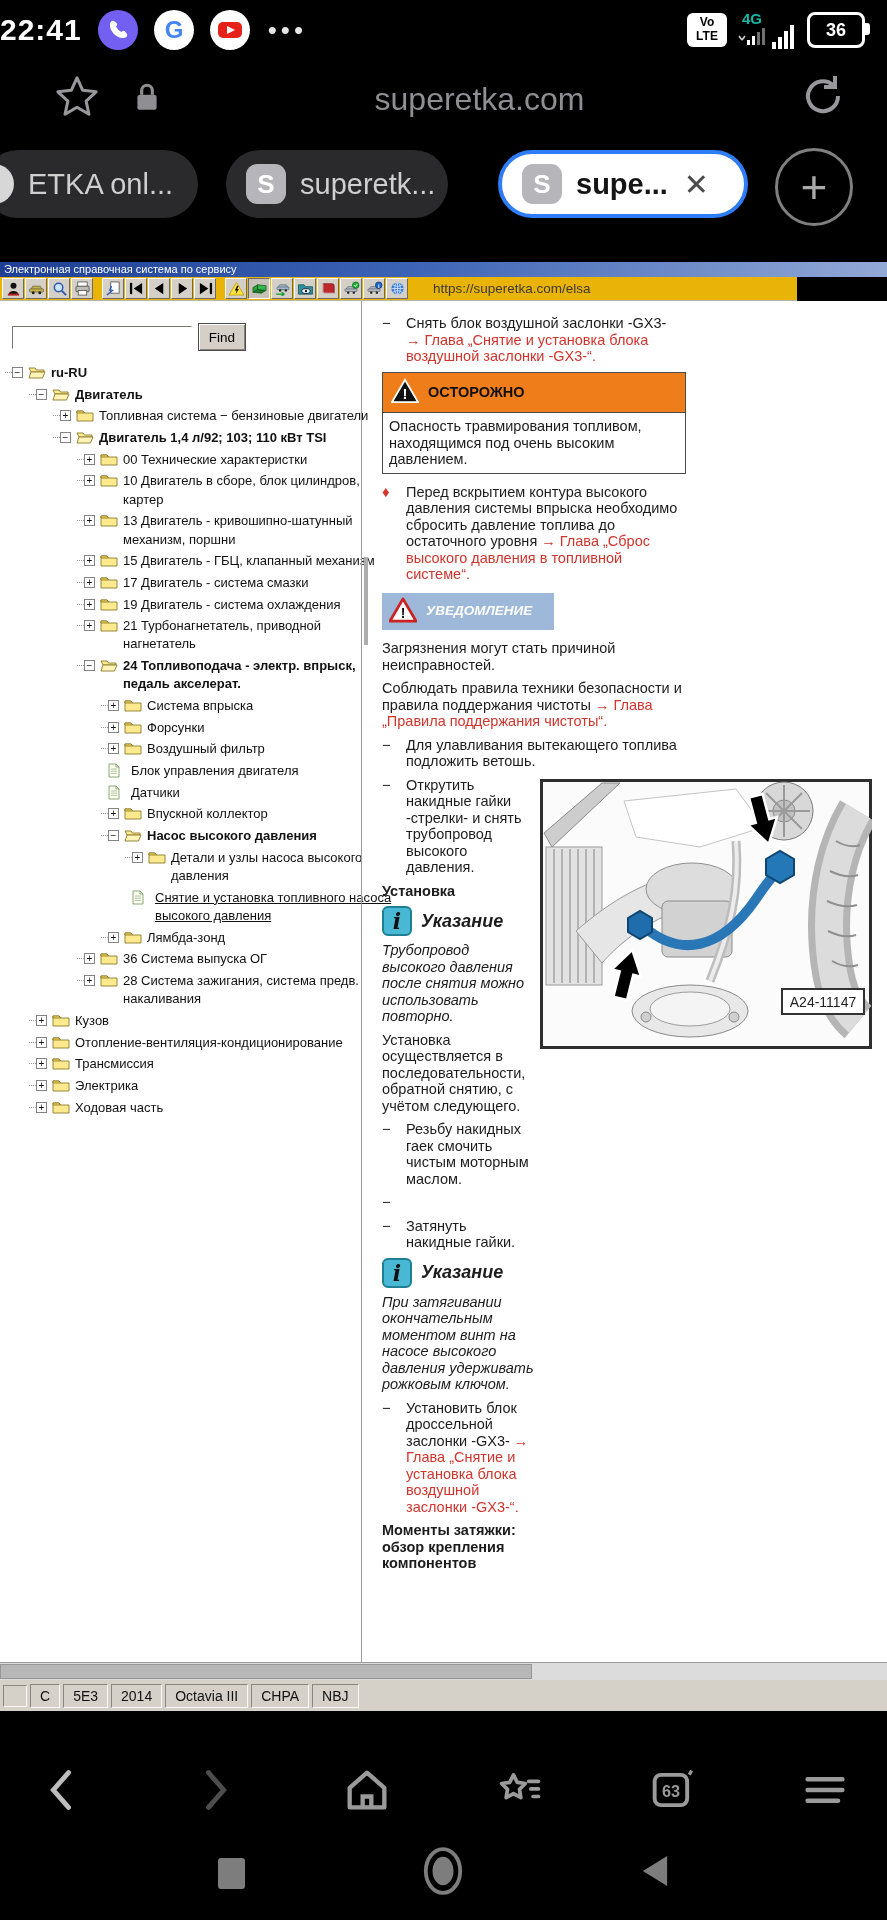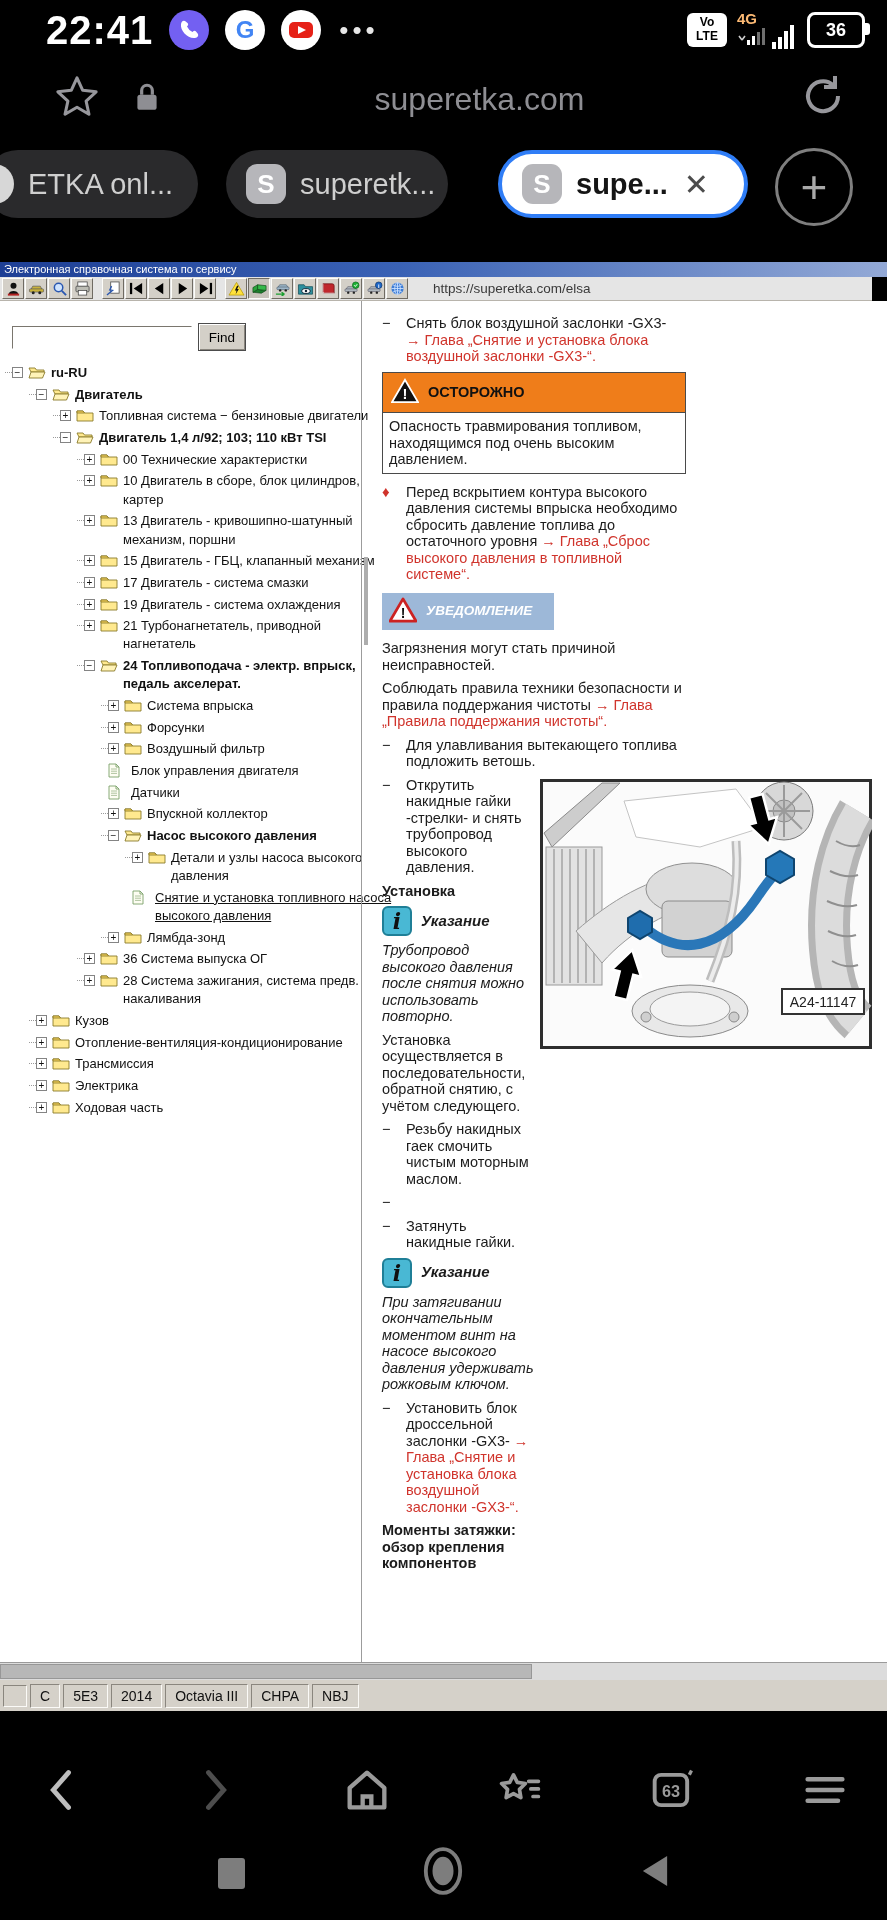--- a/index.html
+++ b/index.html
@@ -1,28 +1,28 @@
 <!DOCTYPE html>
 <html><head>
 <meta charset="utf-8">
 <style>
   html,body{margin:0;padding:0}
   body{width:887px;height:1920px;position:relative;background:#000;
        font-family:"Liberation Sans",sans-serif;overflow:hidden}
   .abs{position:absolute}
   
   #statusbar{left:0;top:0;width:887px;height:60px;display:flex;align-items:center;color:#fff}
-  #clock{font-size:40px;font-weight:bold;margin-left:46px;letter-spacing:1px}
+  #clock{font-size:30px;font-weight:bold;letter-spacing:1px}
   .sico{width:40px;height:40px;margin-left:16px;display:inline-block}
   #more-dots{color:#e6e6e6;font-size:26px;letter-spacing:4px;margin-left:18px}
   #sb-right{margin-left:auto;margin-right:22px;display:flex;align-items:center;gap:10px}
   #volte{background:#fff;color:#000;border-radius:6px;width:40px;height:34px;
          font-size:12px;font-weight:bold;line-height:1.2;text-align:center;padding-top:2px;box-sizing:border-box}
   #netgrp{display:flex;align-items:flex-end;gap:4px}
-  #fourg{color:#fdba74;font-size:15px;font-weight:bold;line-height:1;text-align:left}
+  #fourg{color:#14b8a6;font-size:15px;font-weight:bold;line-height:1;text-align:center}
   #battery{border:3px solid #fff;border-radius:8px;width:52px;height:30px;color:#fff;
            font-size:18px;font-weight:bold;display:flex;align-items:center;justify-content:center;position:relative}
   #battery::after{content:"";position:absolute;right:-8px;top:8px;width:5px;height:12px;background:#fff;border-radius:0 3px 3px 0}
   
   #browserbar{left:0;top:60px;width:887px;height:78px;display:flex;align-items:center}
   #page-host{flex:1;text-align:center;color:#8e8e93;font-size:32px}
   .bico{display:inline-block}
   
   #tabstrip{left:0;top:138px;width:887px;height:97px}
   .tab{position:absolute;top:12px;height:68px;border-radius:34px;background:#2a2a2c;color:#cfcfcf;
@@ -30,21 +30,21 @@
   .tab .fav{width:40px;height:40px;border-radius:11px;background:#b6b6ba;color:#fff;font-weight:bold;
        font-size:26px;display:flex;align-items:center;justify-content:center;flex:0 0 auto;margin-right:14px}
   .tab.active{background:#fff;color:#151515;border:4px solid #2f7df6}
   .tab .close{margin-left:16px;color:#4c4c4c;font-size:30px}
   #newtab{position:absolute;left:775px;top:10px;width:72px;height:72px;border:3px solid #7f7f7f;border-radius:50%;
           color:#a9a9a9;font-size:46px;display:flex;align-items:center;justify-content:center;font-weight:300}
   
   #elsa-titlebar{left:0;top:262px;width:887px;height:15px;
      background:linear-gradient(90deg,#1e3f95 0%,#3a62b5 45%,#93a9d6 100%);
      color:#fff;font-size:11px;line-height:15px;padding-left:4px;box-sizing:border-box;white-space:nowrap}
-  #elsa-toolbar{left:0;top:277px;width:872px;height:24px;background:#e5e5e5;border-bottom:1px solid #b8b4ac;
+  #elsa-toolbar{left:0;top:277px;width:797px;height:24px;background:#eab308;border-bottom:1px solid #b8b4ac;
      display:flex;align-items:center;box-sizing:border-box;padding-left:2px}
   .tb{width:22px;height:21px;background:#d4d0c8;box-sizing:border-box;margin-right:1px;
       border:1px solid;border-color:#fdfdfa #6f6b63 #6f6b63 #fdfdfa;display:flex;align-items:center;justify-content:center}
   .tb svg{width:17px;height:15px;display:block}
   .tb.grp{margin-left:8px}
   .tb.tbact{border-color:#6f6b63 #fdfdfa #fdfdfa #6f6b63;background:#c7c3bb}
   #elsa-url{margin-left:24px;color:#3a3a3a;font-size:13.5px;white-space:nowrap}
   
   #main{left:0;top:301px;width:887px;height:1361px;background:#fff;overflow:hidden}
   #tree-pane{position:absolute;left:0;top:0;width:408px;height:1361px;padding:22px 16px 0 12px;box-sizing:border-box;overflow:hidden}
@@ -75,21 +75,21 @@
   .item .itext{flex:1 1 auto}
   .rlink{color:#d0342c}
   #content-top{width:302px}
   .warnbox{width:302px;border:1px solid #4a4a4a;margin:4px 0 10px 0}
   .warnhead{background:#ef7d1a;display:flex;align-items:center;gap:9px;padding:5px 8px}
   .warnhead .wt{font-weight:bold;font-size:14.5px;color:#111}
   .warnbody{background:#fff;padding:5px 6px;border-top:1px solid #4a4a4a}
   .noticebox{display:inline-flex;align-items:center;gap:9px;background:#9db8d8;padding:4px 22px 4px 7px;margin:3px 0 10px 0}
   .noticebox .nt{color:#fff;font-weight:bold;font-style:italic;font-size:13.5px}
   .note{display:flex;align-items:center;gap:9px;margin:3px 0 6px 0}
-  .note .nlabel{font-weight:bold;font-style:italic;font-size:15px}
+  .note .nlabel{font-weight:bold;font-style:italic;font-size:18px}
   .note svg{display:block}
   #figrow{position:relative;margin-top:2px}
   #narrow-col{width:152px}
   #figure{position:absolute;left:158px;top:2px;width:332px;height:270px}
   
   #hscroll{left:0;top:1662px;width:887px;height:18px;background:#dcdcdc;border-top:1px solid #9a9a9a;box-sizing:border-box}
   #hthumb{position:absolute;left:0;top:1664px;width:532px;height:15px;background:#b7b7b7;border:1px solid #979797;box-sizing:border-box}
   #vehiclebar{left:0;top:1680px;width:887px;height:31px;background:#d5d1c9;display:flex;align-items:center;padding-left:3px;box-sizing:border-box}
   .vcell{border:1px solid;border-color:#8a867e #fbfaf7 #fbfaf7 #8a867e;padding:3px 9px;font-size:14px;color:#111;margin-right:3px;min-width:4px;min-height:14px}
   

